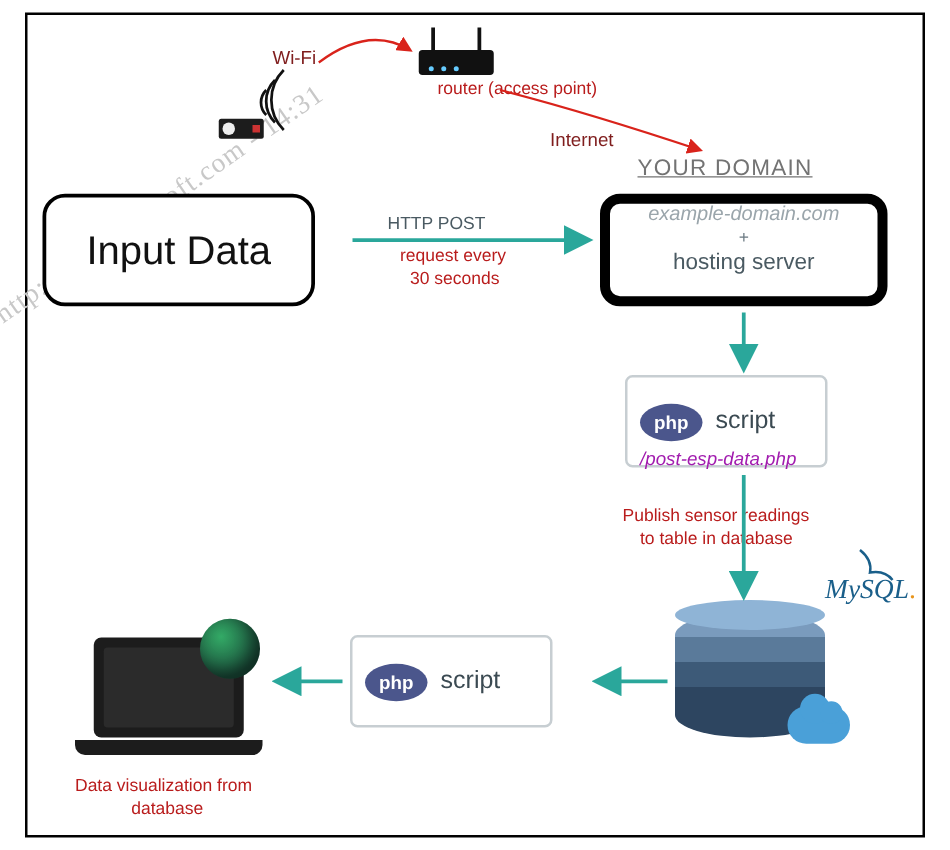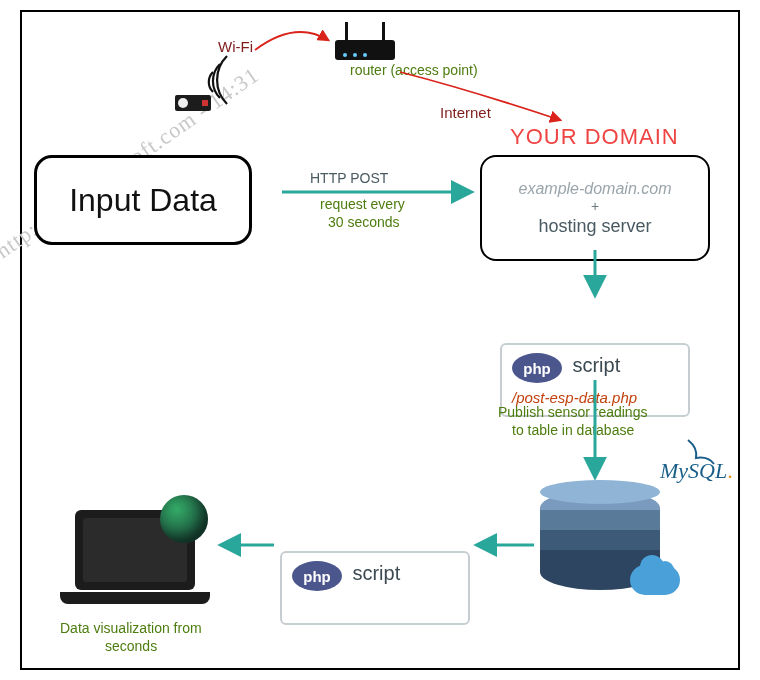--- a/index.html
+++ b/index.html
@@ -9,69 +9,68 @@
     font-family: -apple-system, "Segoe UI", Arial, sans-serif;
     position: relative;
     background: #fff;
   }
   .frame {
     position: absolute;
     left: 20px; top: 10px;
     width: 720px; height: 660px;
     border: 2px solid #000;
   }
-  .lbl { position: absolute; color: #4d7c0f; font-size: 14px; }
+  .lbl { position: absolute; color: #b91c1c; font-size: 14px; }
   .lbl.red { color: #7f1d1d; }
-  .lbl.big { color: #ef4444; font-size: 22px; letter-spacing: 1px; }
+  .lbl.big { color: #737373; font-size: 18px; letter-spacing: 1px; text-decoration: underline; }
 
   .input-box {
     position: absolute;
     left: 34px; top: 155px;
     width: 218px; height: 90px;
     border: 3px solid #000;
     border-radius: 18px;
     display: flex; align-items: center; justify-content: center;
     font-size: 32px; color: #111;
     background: #fff;
   }
 
   .domain-box {
     position: absolute;
     left: 480px; top: 155px;
-    width: 230px; height: 106px;
-    border: 2px solid #000000;
+    width: 230px; height: 90px;
+    border: 8px solid #000000;
     border-radius: 16px;
     text-align: center;
-    padding-top: 23px;
+    padding-top: 0;
     color: #9aa5ab;
     font-style: italic;
     font-size: 16px;
   }
   .domain-box .plus { font-style: normal; color: #6b7a82; font-size: 14px; }
   .domain-box .host { font-style: normal; color: #4a5a62; font-size: 18px; margin-top: 2px; }
 
   .php-box {
     position: absolute;
     border: 2px solid #c7ced2;
     border-radius: 6px;
-    width: 190px; height: 74px;
-    padding: 8px 10px;
+    width: 162px; height: 74px;
+    padding: 21px 10px;
     background: #fff;
-    margin-top: 43px;
   }
   .php-pill {
     display: inline-flex; align-items: center; justify-content: center;
     width: 50px; height: 30px;
     background: #4b568c;
     border-radius: 50%;
     color: #fff; font-weight: bold; font-size: 15px;
     vertical-align: middle;
   }
   .php-box .scr { font-size: 20px; color: #3b4a52; margin-left: 6px; }
-  .php-box .path { font-style: italic; color: #c2410c; font-size: 15px; margin-top: 6px; }
+  .php-box .path { font-style: italic; color: #a21caf; font-size: 15px; margin-top: 6px; }
 
   
   .wm {
     position: absolute;
     left: -30px; top: 150px;
     transform: rotate(-35deg);
     color: #c8c8c8;
     font-size: 22px;
     font-family: Georgia, serif;
     letter-spacing: 1px;
@@ -244,21 +243,21 @@
   <span class="scr">script</span>
 </div>
 
 <div class="laptop">
   <div class="screen"></div>
   <div class="base"></div>
 </div>
 <div class="globe"></div>
 
 <span class="lbl" style="left:60px; top:620px;">Data visualization from</span>
-<span class="lbl" style="left:105px; top:638px;">seconds</span>
+<span class="lbl" style="left:105px; top:638px;">database</span>
 
 <svg class="overlay">
   <defs>
     <marker id="arr-red" viewBox="0 0 10 10" refX="8" refY="5" markerWidth="7" markerHeight="7" orient="auto">
       <path d="M0,0 L10,5 L0,10 z" fill="#d9231b"></path>
     </marker>
     <marker id="arr-teal" viewBox="0 0 10 10" refX="8" refY="5" markerWidth="8" markerHeight="8" orient="auto">
       <path d="M0,0 L10,5 L0,10 z" fill="#2aa79b"></path>
     </marker>
   </defs>

